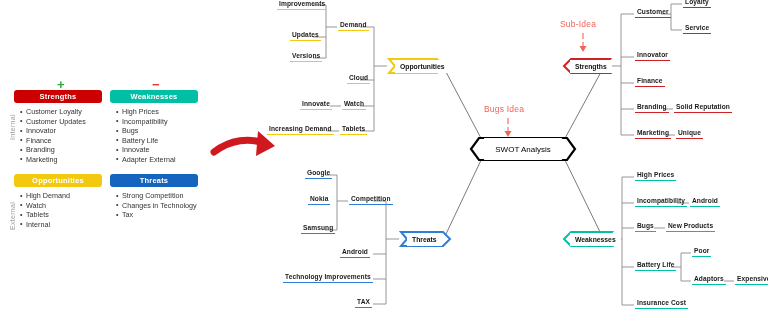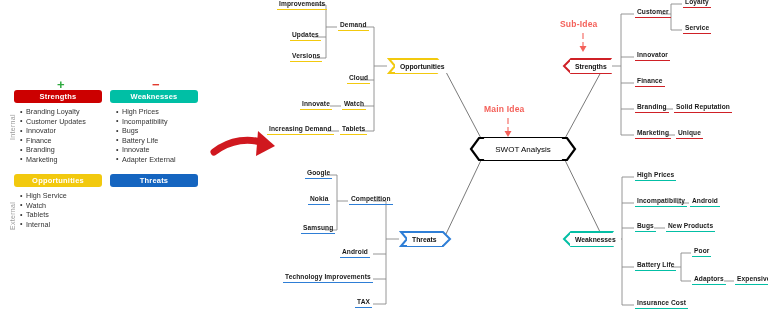--- a/index.html
+++ b/index.html
@@ -42,21 +42,21 @@
   .chev span{padding:0 5px;}
 
   
   #center-node{position:absolute;left:478px;top:138px;width:90px;height:22px;
     display:flex;align-items:center;justify-content:center;
     font-size:8px;font-weight:400;color:#000;background:#fff;
     clip-path:polygon(0% 50%,7% 0%,93% 0%,100% 50%,93% 100%,7% 100%);
     z-index:4;}
 
   
-  .annot{position:absolute;color:#f4615a;font-size:8.5px;font-weight:700;
+  .annot{position:absolute;color:#f4615a;font-size:8.5px;font-weight:400;
     white-space:nowrap;letter-spacing:.2px;}
 </style>
 </head>
 <body>
 
 <svg class="layer" width="768" height="311" viewBox="0 0 768 311">
 
   <g>
     <path d="M214,152 C231,139 250,138 263,143" stroke="#d0181f" stroke-width="7" fill="none" stroke-linecap="round"></path>
     <path d="M258,131 L275,146 L256,156 Z" fill="#d0181f"></path>
@@ -167,21 +167,21 @@
 
   <div class="axis-label" style="left:9px;top:62px;">Internal</div>
   <div class="axis-label" style="left:9px;top:152px;">External</div>
 
   <div class="sign plus" style="left:57px;top:0px;">+</div>
   <div class="sign minus" style="left:152px;top:0px;">−</div>
 
   <div class="quad" style="left:14px;top:12px;">
     <div class="quad-head" style="background:#cc0000;">Strengths</div>
     <ul class="quad-list">
-      <li>Branding Loyalty</li>
+      <li>Customer Loyalty</li>
       <li>Customer Updates</li>
       <li>Innovator</li>
       <li>Finance</li>
       <li>Branding</li>
       <li>Marketing</li>
     </ul>
   </div>
 
   <div class="quad" style="left:110px;top:12px;">
     <div class="quad-head" style="background:#00bfa5;">Weaknesses</div>
@@ -191,35 +191,40 @@
       <li>Bugs</li>
       <li>Battery Life</li>
       <li>Innovate</li>
       <li>Adapter External</li>
     </ul>
   </div>
 
   <div class="quad" style="left:14px;top:96px;">
     <div class="quad-head" style="background:#f2c90e;color:#fff;">Opportunities</div>
     <ul class="quad-list">
-      <li>High Service</li>
+      <li>High Demand</li>
       <li>Watch</li>
       <li>Tablets</li>
       <li>Internal</li>
     </ul>
   </div>
 
   <div class="quad" style="left:110px;top:96px;">
     <div class="quad-head" style="background:#1565c0;">Threats</div>
+    <ul class="quad-list">
+      <li>Strong Competition</li>
+      <li>Changes in Technology</li>
+      <li>Tax</li>
+    </ul>
   </div>
 </div>
 
 <div id="center-node">SWOT Analysis</div>
 
-<div class="annot" style="left:484px;top:104px;">Main Idea</div>
+<div class="annot" style="left:484px;top:104px;">Bugs Idea</div>
 <div class="annot" style="left:560px;top:19px;">Sub-Idea</div>
 
 <div class="chev" style="left:395px;top:60px;">
   <span>Opportunities</span>
 </div>
 <div class="chev" style="left:407px;top:233px;">
   <span>Threats</span>
 </div>
 <div class="chev" style="left:570px;top:60px;">
   <span>Strengths</span>

